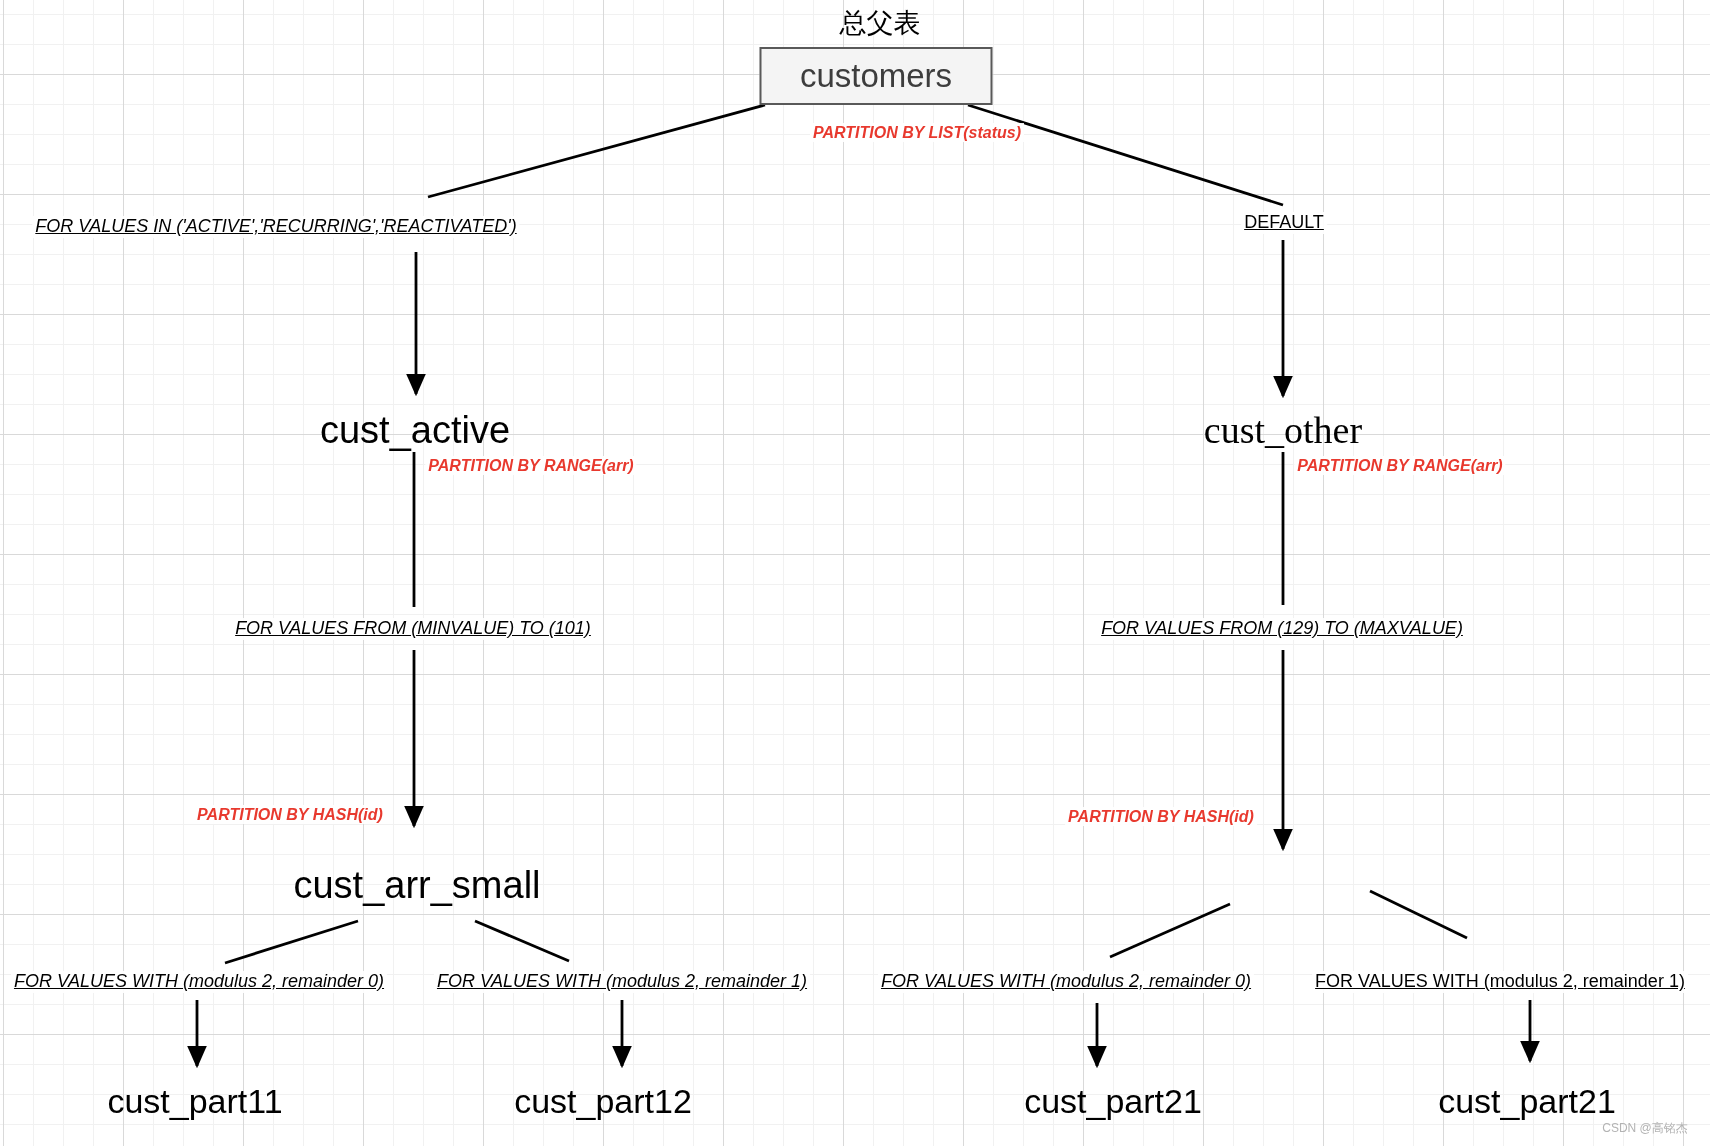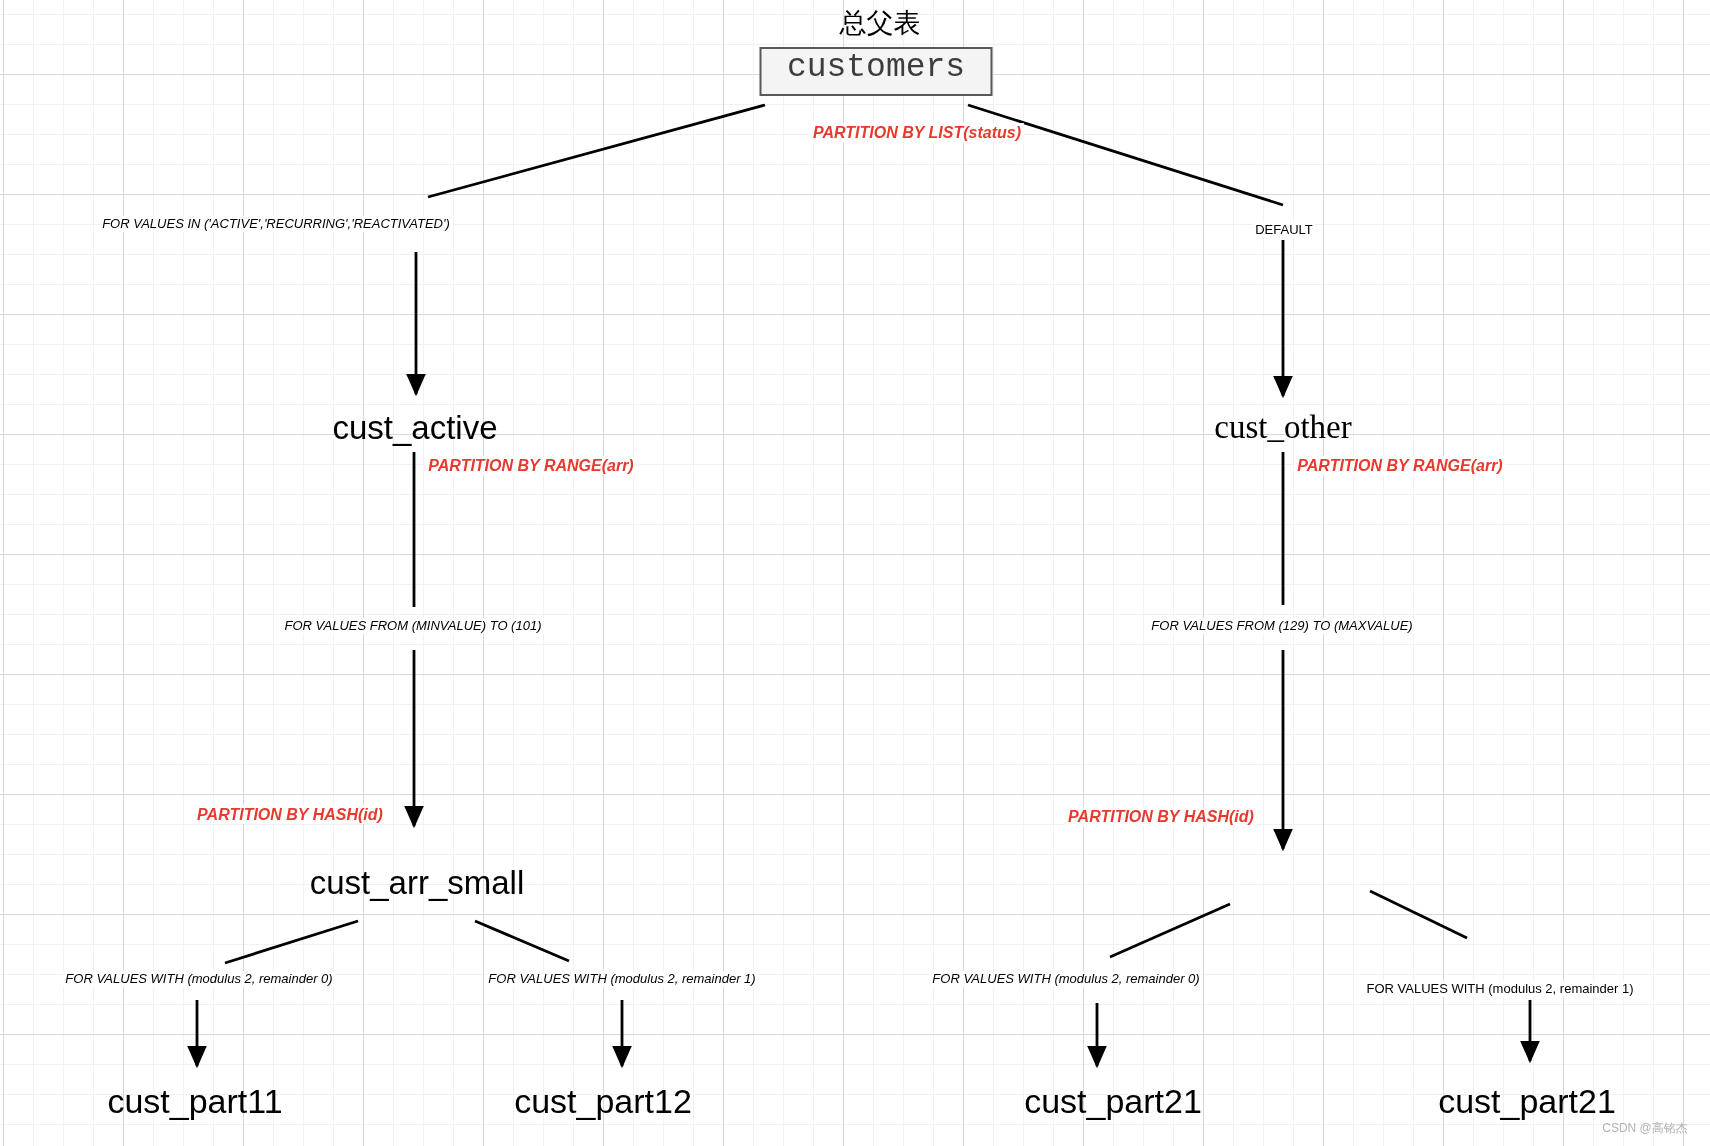--- a/index.html
+++ b/index.html
@@ -19,36 +19,35 @@
     background-position:3px 0, 0 74px, 3px 0, 0 14px;
   }
   .edges { position:absolute; left:0; top:0; width:1710px; height:1146px; }
   .lbl {
     position:absolute;
     transform:translateX(-50%);
     white-space:nowrap;
     color:#000000;
     text-align:right;
   }
-  .node { font-size:33px; line-height:1.15; }
+  .node { font-size:38px; line-height:1.15; }
   .leaf { font-size:34px; line-height:1.15; }
-  .cond { font-size:13px; font-style:italic; background:rgba(255,255,255,0.9); padding:0 3px; line-height:1.2; }
-  .cond-upright { font-style:normal;margin-top:10px; }
+  .cond { font-size:18px; font-style:italic; background:rgba(255,255,255,0.9); padding:0 3px; line-height:1.2;text-decoration:underline; }
+  .cond-upright { font-style:normal; }
   .red {
     font-size:16px; font-weight:bold; font-style:italic;
     background:rgba(255,255,255,0.9); padding:0 3px; line-height:1.2;
   }
   .diagram-title { font-size:27px; color:#000; }
   .root-box {
     position:absolute;
     transform:translateX(-50%);
-    width:233px; height:49px;
-    display:flex; justify-content:center;
+    width:233px; height:58px;
+    display:flex; align-items:center; justify-content:center;
     font-size:33px;
-    font-family:Liberation Mono, monospace;
   }
   .watermark { font-size:12px; color:#b3b3b3; font-style:normal; }
 </style>
 </head>
 <body>
 
 <div class="canvas">
 
   <svg class="edges" width="1710" height="1146" viewBox="0 0 1710 1146" xmlns="http://www.w3.org/2000/svg">
     <defs>

